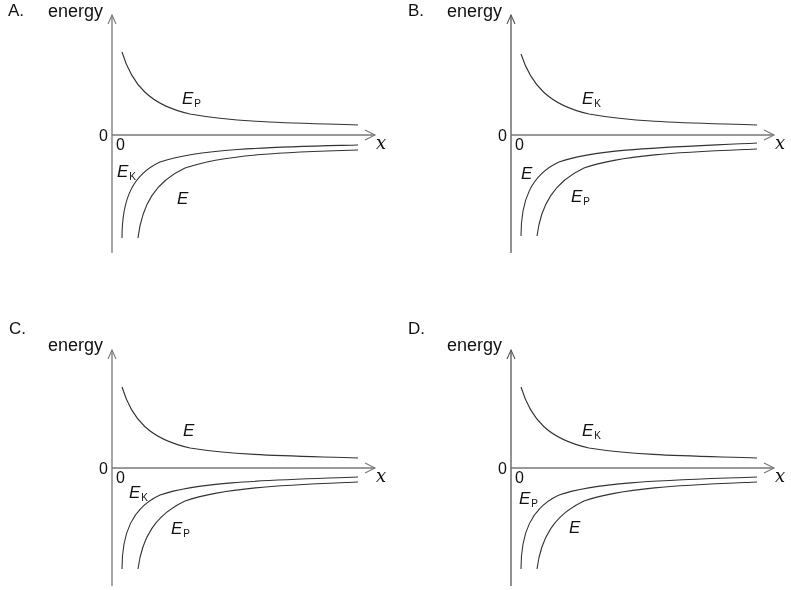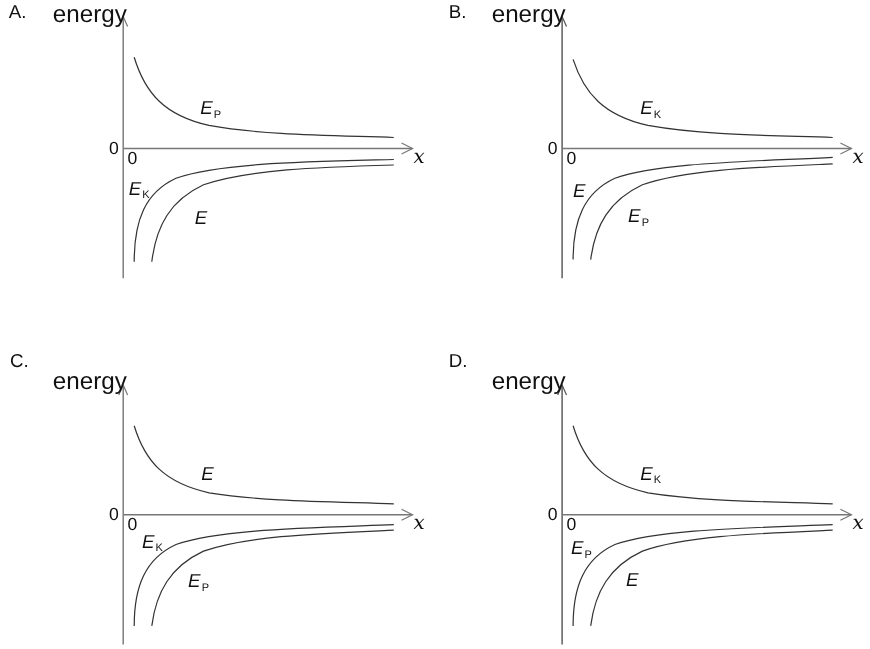--- a/index.html
+++ b/index.html
@@ -1,21 +1,21 @@
 <!DOCTYPE html>
 <html><head>
   <meta charset="utf-8">
   <style>
     html, body { margin: 0; padding: 0; background: #ffffff; }
     body { width: 791px; height: 590px; position: relative; overflow: hidden; font-family: "Liberation Sans", sans-serif; color: #111; }
     .panel { position: absolute; width: 395px; height: 295px; }
     .panel svg { position: absolute; left: 0; top: 0; overflow: visible; }
     .txt { position: absolute; white-space: nowrap; line-height: 1; }
     .letter { font-size: 17px; }
-    .ylab { font-size: 22px; }
+    .ylab { font-size: 18px; }
     .zero { font-size: 16px; }
     .curve-label { font-size: 17px; font-style: italic; }
     .curve-label sub { font-size: 10px; font-style: normal; vertical-align: -3px; margin-left: 1px; }
     .xlab { font-family: "DejaVu Serif", "Liberation Serif", serif; font-style: italic; font-size: 18px; }
   </style>
 </head>
 <body>
 
 <div class="panel" style="left:0;top:0;">
   <svg width="395" height="295">

